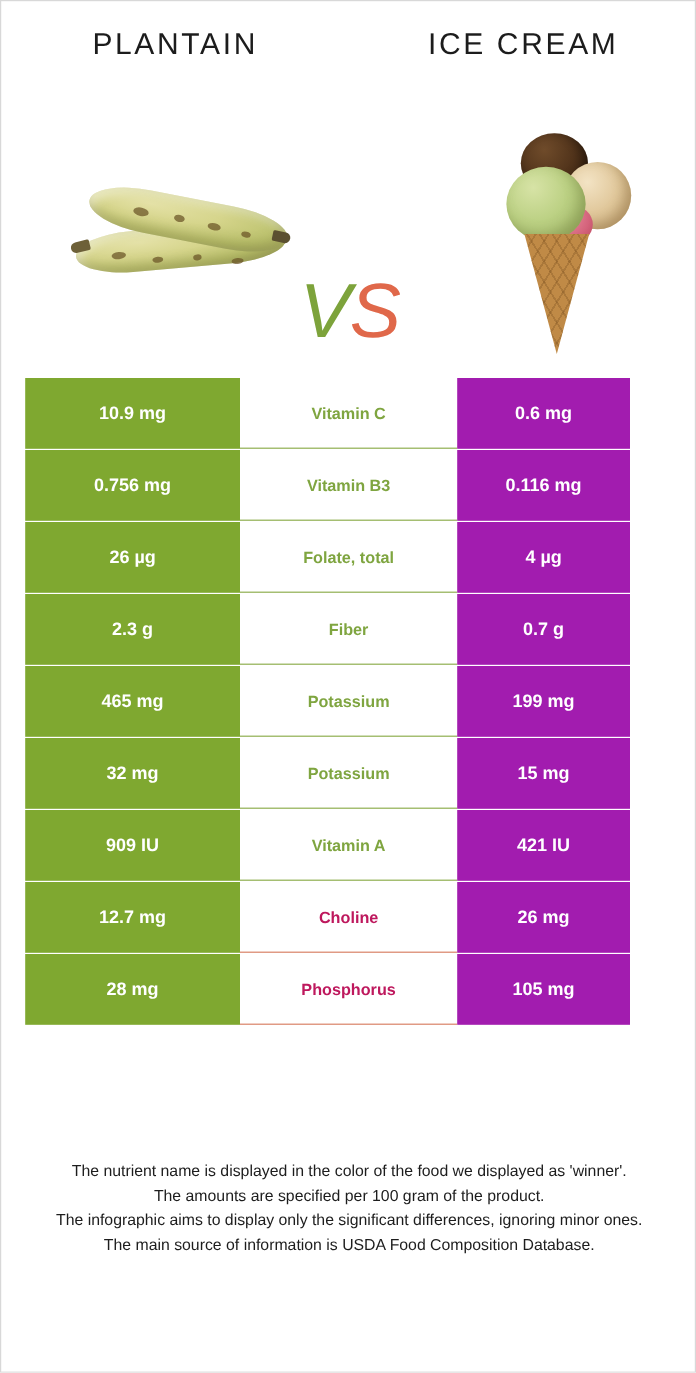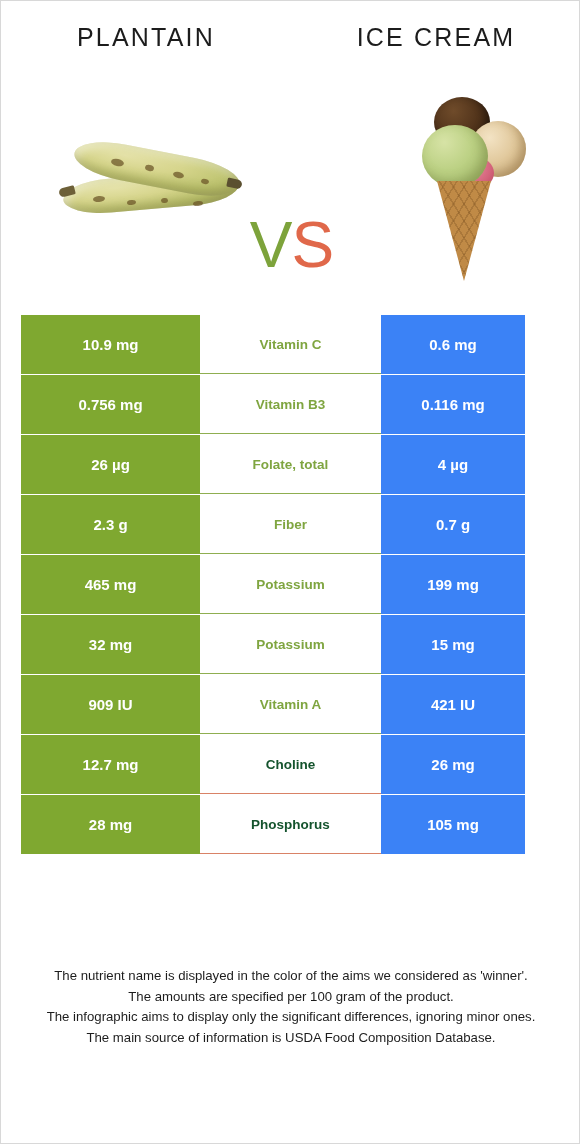--- a/index.html
+++ b/index.html
@@ -41,24 +41,25 @@
     color: #1c1c1c;
     text-transform: uppercase;
     white-space: nowrap;
   }
   .title-left  { left: 0;   width: 290px; text-align: center; }
   .title-right { left: 290px; width: 290px; text-align: center; }
 
   
   .hero {
     position: absolute;
-    top: 78px;
+    top: 92px;
     left: 0;
     width: 460px;
     height: 218px;
+    font-style: italic;
   }
 
   .vs-wrap {
     position: absolute;
     left: 218px;
     top: 128px;
     width: 145px;
     height: 76px;
     text-align: center;
     line-height: 76px;
@@ -189,25 +190,25 @@
   }
   .cell-mid {
     width: 181px;
     background: #ffffff;
     border-bottom: 1px solid #8b5cf6;
     font-weight: 700;
     font-size: 13.5px;
   }
   .cell-right {
     width: 144px;
-    background: #3b82f6;
+    background: #a21caf;
     color: #ffffff;
   }
   .row.win-left  .cell-mid { color: #7FA540; border-bottom-color: #8FAE50; }
-  .row.win-right .cell-mid { color: #14532d; border-bottom-color: #D98266; }
+  .row.win-right .cell-mid { color: #be185d; border-bottom-color: #D98266; }
 
   
   .footnote {
     position: absolute;
     left: 0;
     top: 965px;
     width: 580px;
     text-align: center;
     font-size: 13.2px;
     line-height: 20.5px;
@@ -300,19 +301,19 @@
         <div class="cell cell-right">26 mg</div>
       </div>
       <div class="row win-right">
         <div class="cell cell-left">28 mg</div>
         <div class="cell cell-mid">Phosphorus</div>
         <div class="cell cell-right">105 mg</div>
       </div>
     </div>
 
   <div class="footnote">
-    <p>The nutrient name is displayed in the color of the aims we considered as 'winner'.</p>
+    <p>The nutrient name is displayed in the color of the food we displayed as 'winner'.</p>
     <p>The amounts are specified per 100 gram of the product.</p>
     <p>The infographic aims to display only the significant differences, ignoring minor ones.</p>
     <p>The main source of information is USDA Food Composition Database.</p>
   </div>
 
 </div>
 
 </body></html>

